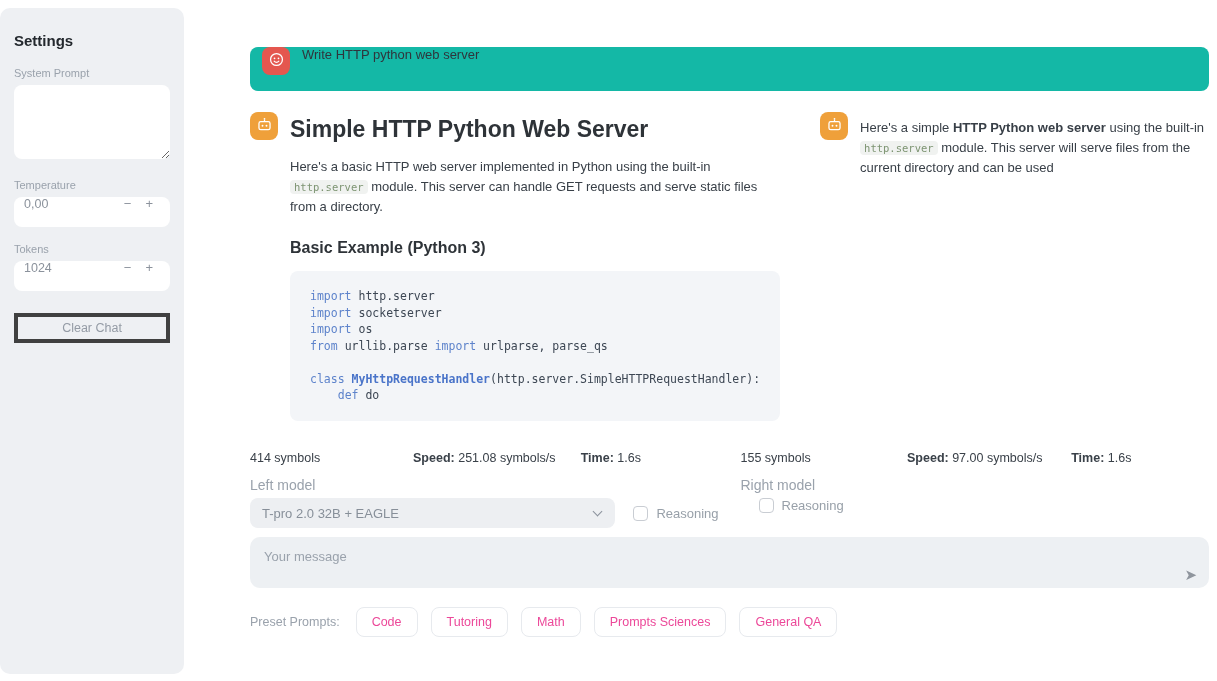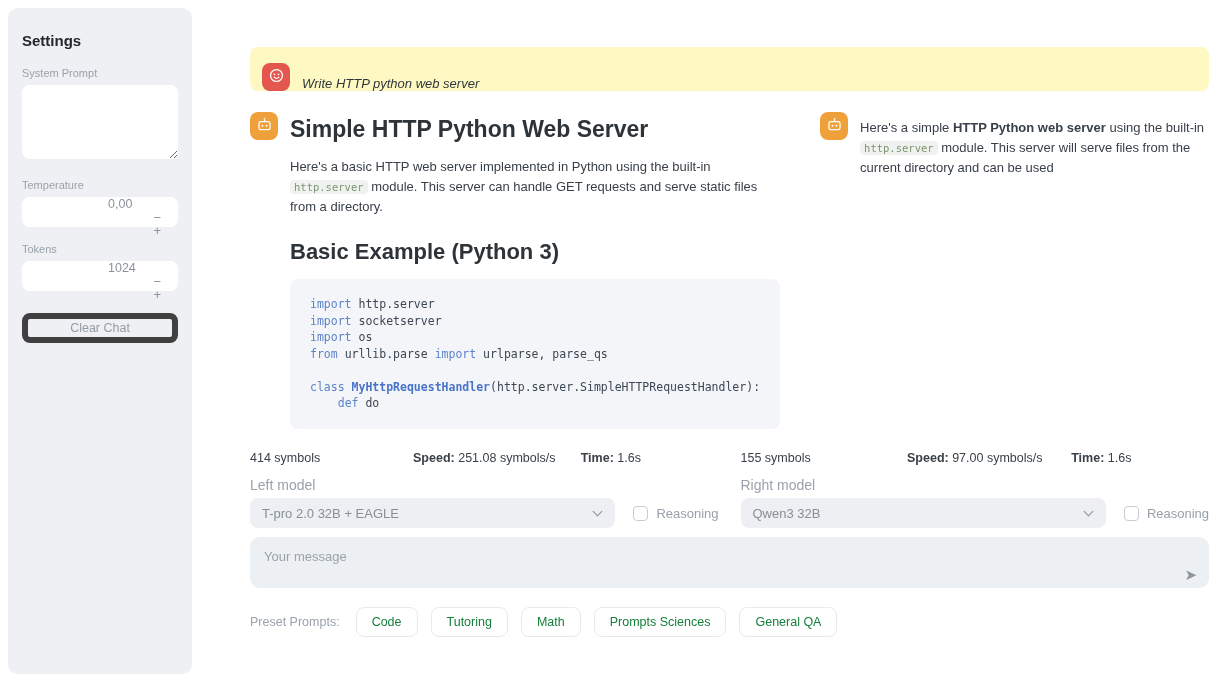--- a/index.html
+++ b/index.html
@@ -1,60 +1,60 @@
 <!DOCTYPE html>
 <html><head>
 <meta charset="utf-8">
 <style>
   * { margin: 0; padding: 0; box-sizing: border-box; }
   html, body { width: 1217px; height: 681px; overflow: hidden; background: #ffffff;
     font-family: "Liberation Sans", "DejaVu Sans", sans-serif; color: #30363d; }
 
   
-  .sidebar { position: absolute; left: 8px; top: 8px; width: 184px; height: 666px;
+  .sidebar { position: absolute; left: 0; top: 8px; width: 184px; height: 666px;
     background: #eef0f3; border-radius: 10px; padding: 24px 14px; }
   .sidebar h2 { font-size: 15px; font-weight: 700; color: #23282d; margin-bottom: 18px; }
   .side-label { display: block; font-size: 11px; color: #9aa2ac; margin-bottom: 6px; }
   .sys-textarea { width: 100%; height: 74px; background: #ffffff; border: none;
     border-radius: 8px; resize: both; margin-bottom: 16px; padding: 8px; font-size: 12px;
     font-family: "Liberation Sans", sans-serif; color:#3c434b; outline: none; }
-  .num-row { display: flex; align-items: flex-end; background: #ffffff; border-radius: 8px;
-    height: 30px; padding: 0 10px; margin-bottom: 16px; flex-direction: column; }
+  .num-row { display: flex; align-items: flex-start; background: #ffffff; border-radius: 8px;
+    height: 30px; padding: 0 10px; margin-bottom: 16px; }
   .num-value { flex: 1; border: none; background: transparent; font-size: 12.5px;
     color: #8b929c; font-family: "Liberation Sans", sans-serif; width: 60px; outline: none; }
   .step-btn { border: none; background: transparent; color: #8b929c; font-size: 13px;
     cursor: pointer; padding: 0 7px; line-height: 1; }
-  .clear-btn { width: 100%; height: 30px; background: transparent; border: 6px solid #404040;
-    border-radius: 8px; color: #949ba5; font-size: 12.5px; cursor: pointer; margin-top: 6px;
+  .clear-btn { width: 100%; height: 30px; background: transparent; border: 4px solid #404040;
+    border-radius: 0; color: #949ba5; font-size: 12.5px; cursor: pointer; margin-top: 6px;
     font-family: "Liberation Sans", sans-serif; }
 
   
   .main { position: absolute; left: 192px; top: 0; right: 0; bottom: 0;
     padding: 47px 8px 0 58px; }
 
-  .user-bar { height: 44px; background: #fef9c3; border-radius: 8px; display: flex;
-    align-items: flex-end; padding: 0 12px; margin-bottom: 19px; font-style: italic; }
+  .user-bar { height: 44px; background: #14b8a6; border-radius: 8px; display: flex;
+    align-items: flex-start; padding: 0 12px; margin-bottom: 19px; }
   .avatar { width: 28px; height: 28px; border-radius: 8px; display: flex;
     align-items: center; justify-content: center; flex: 0 0 28px; }
   .avatar svg { width: 19px; height: 19px; }
   .avatar.red { background: #e4574f; }
   .avatar.orange { background: #efa03a; }
   .user-text { margin-left: 12px; font-size: 13px; color: #2f353c; }
 
   .columns { display: grid; grid-template-columns: 1fr 1fr; column-gap: 40px;
     min-height: 341px; }
   .col { display: flex; align-items: flex-start; }
   .col .avatar { margin-top: 2px; }
   .col-body { margin-left: 12px; flex: 1; min-width: 0; }
   .resp-title { font-size: 23px; font-weight: 700; color: #2e3338; margin: 6px 0 14px 0; }
   .para { font-size: 13px; line-height: 1.55; color: #383f47; margin-top: 8px; }
   .inline-code { font-family: "DejaVu Sans Mono", "Liberation Mono", monospace;
     font-size: 10.5px; color: #7d9472; background: #f0f2f0; border-radius: 4px;
     padding: 1px 4px; }
-  .section-h { font-size: 22px; font-weight: 700; color: #2e3338; margin: 22px 0 14px 0; }
+  .section-h { font-size: 16px; font-weight: 700; color: #2e3338; margin: 22px 0 14px 0; }
   .code-block { background: #f3f5f8; border-radius: 8px; padding: 17px 20px;
     font-family: "DejaVu Sans Mono", "Liberation Mono", monospace; font-size: 11.5px;
     line-height: 16.5px; color: #3d4754; white-space: pre; overflow: hidden; }
   .tok-kw { color: #5d83cb; }
   .tok-cls { color: #4a74c9; font-weight: 700; }
   .tok-pl { color: #3d4754; }
 
   .panels { display: grid; grid-template-columns: 1fr 1fr; column-gap: 22px; }
   .stats { display: flex; align-items: baseline; font-size: 12.5px; color: #3a4149;
     margin-bottom: 12px; }
@@ -80,21 +80,21 @@
     border-radius: 10px; resize: none; padding: 12px 14px; font-size: 13px;
     font-family: "Liberation Sans", sans-serif; color: #3c434b; outline: none; }
   .composer textarea::placeholder { color: #9aa2ac; }
   .send-btn { position: absolute; right: 12px; bottom: 10px; border: none;
     background: transparent; color: #8f959d; font-size: 15px; cursor: pointer;
     line-height: 1; }
 
   .presets { display: flex; align-items: center; margin-top: 15px; }
   .presets-label { font-size: 12.5px; color: #9aa2ac; margin-right: 16px; }
   .preset-btn { background: #ffffff; border: 1px solid #e7eaee; border-radius: 8px;
-    padding: 7px 15px; font-size: 12.5px; color: #15803d; margin-right: 13px;
+    padding: 7px 15px; font-size: 12.5px; color: #ec4899; margin-right: 13px;
     cursor: pointer; font-family: "Liberation Sans", sans-serif; }
 </style>
 </head>
 <body>
 
 <aside class="sidebar">
   <h2>Settings</h2>
 
   <label class="side-label">System Prompt</label>
   <textarea class="sys-textarea" value="" style=""></textarea>
@@ -194,24 +194,20 @@
     </div>
 
     <div>
       <div class="stats">
         <span class="s-left">155 symbols</span>
         <span class="s-mid"><b>Speed:</b><span> 97.00 symbols/s</span></span>
         <span class="s-right"><b>Time:</b><span> 1.6s</span></span>
       </div>
       <div class="model-label">Right model</div>
       <div class="model-row">
-        <div class="select">
-          <span class="sel-text">Qwen3 32B</span>
-          <span class="chev"></span>
-        </div>
         <div class="reason-group">
           <span class="checkbox"></span>
           <span class="reason-label">Reasoning</span>
         </div>
       </div>
     </div>
   </div>
 
   <div class="composer">
     <textarea placeholder="Your message" style=""></textarea>

